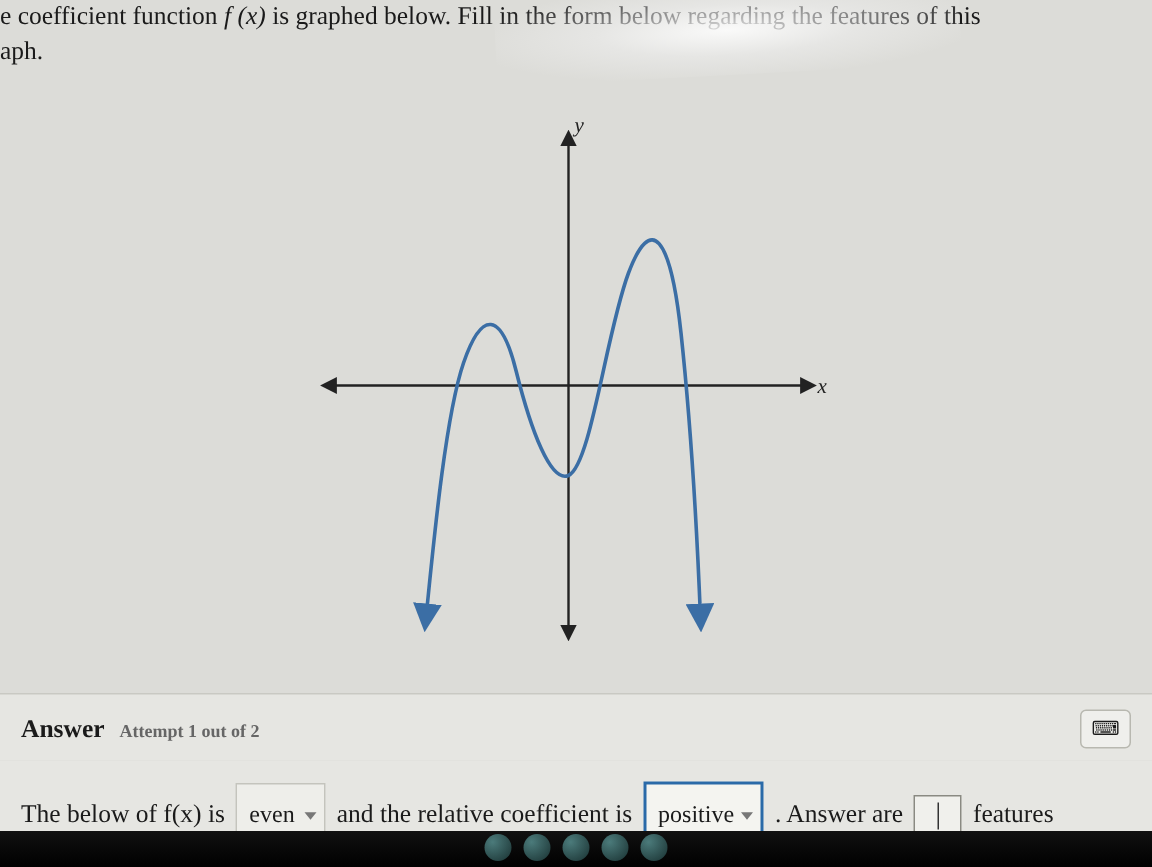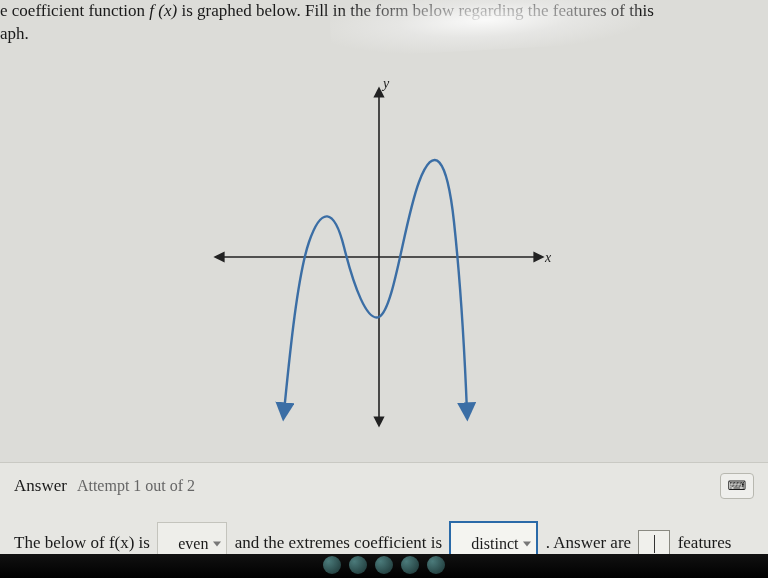--- a/index.html
+++ b/index.html
@@ -38,41 +38,41 @@
     padding: 12px 0 14px 0;
   }
   .answer-bar {
     background: #e6e6e2;
     border-top: 1px solid #c9c9c3;
     padding: 10px 14px 8px 14px;
     display: flex;
     justify-content: space-between;
     align-items: center;
   }
-  .answer-label { font-weight: normal; font-size: 17px; }
-  .attempt { font-size: 16px; color: #666; margin-left: 6px; font-weight: normal; }
+  .answer-label { font-weight: bold; font-size: 17px; }
+  .attempt { font-size: 12px; color: #666; margin-left: 6px; font-weight: bold; }
   .keypad-btn {
     width: 34px; height: 26px;
     background: #efefec;
     border: 1px solid #b8b8b0;
     border-radius: 4px;
     display: flex; align-items: center; justify-content: center;
     font-size: 13px;
   }
   .answer-body {
     background: #e6e6e2;
     padding: 14px 14px 18px 14px;
     font-size: 17px;
     line-height: 2.4;
   }
   .sel {
     display: inline-block;
     border: 1px solid #c4c4bd;
     background: #eeeeea;
-    padding: 2px 18px 2px 20px;
+    padding: 2px 18px 2px 8px;
     font-size: 16px;
     position: relative;
     margin: 0 3px;
     vertical-align: middle;
     min-width: 60px;
   }
   .sel.active { border: 2px solid #2a6aa8; background: #f4f4f0; }
   .sel::after {
     content: "";
     position: absolute;
@@ -158,22 +158,22 @@
     <span class="attempt">Attempt 1 out of 2</span>
   </div>
   <div class="keypad-btn">
     <span>⌨</span>
   </div>
 </div>
 
 <div class="answer-body">
   <span>The below of f(x) is </span>
   <span class="sel"><span>even</span></span>
-  <span> and the extremes coefficient is </span>
-  <span class="sel active"><span>distinct</span></span>
+  <span> and the relative coefficient is </span>
+  <span class="sel active"><span>positive</span></span>
   <span>. Answer are </span>
   <span class="inp caret"></span>
   <span> features</span>
   <br>
   <span>real zeros and </span>
   <span class="inp"></span>
   <span> relative extremes.</span>
 </div>
 
 <div class="dock">

